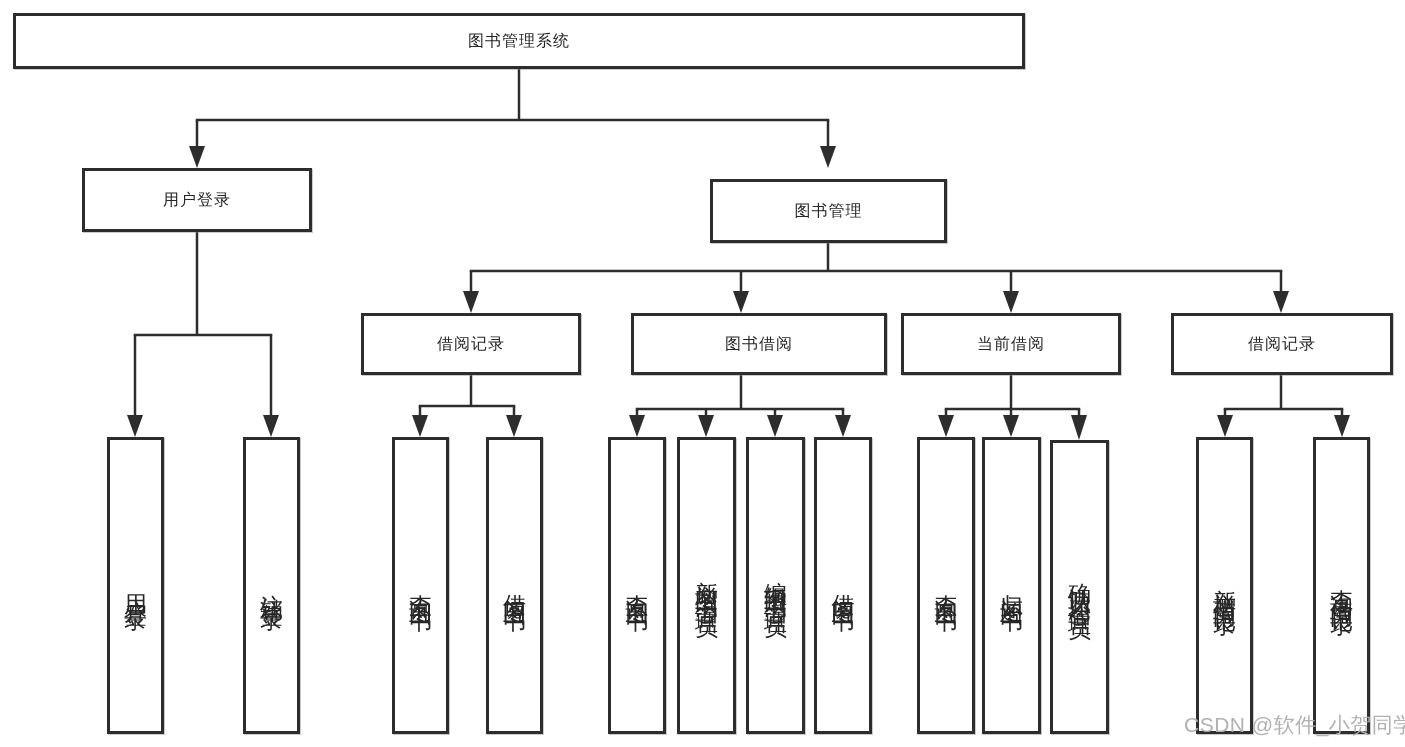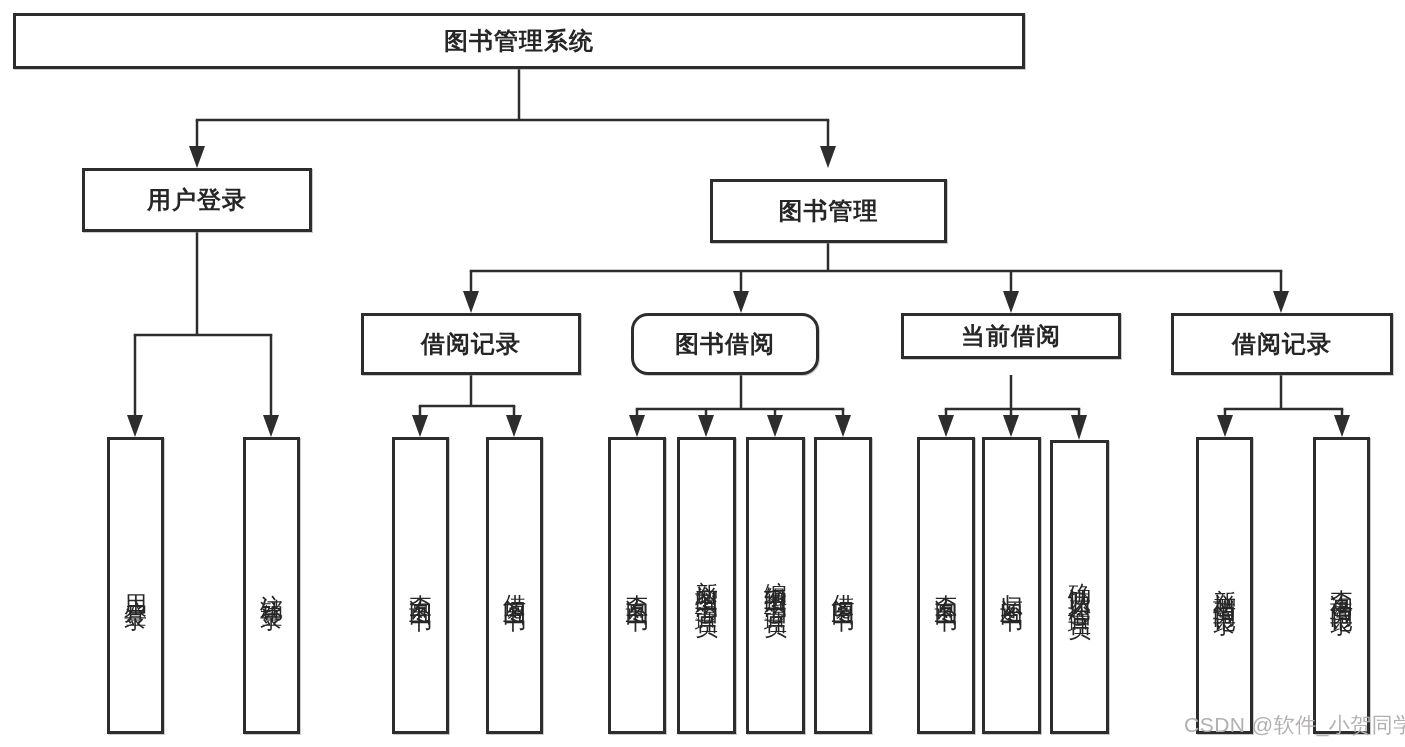--- a/index.html
+++ b/index.html
@@ -26,22 +26,22 @@
     box-sizing: border-box;
     background: #ffffff;
     border: 3px solid #2d2d2d;
     box-shadow: 1px 1px 0 0 rgba(140,140,140,0.45);
     display: flex;
     align-items: center;
     justify-content: center;
     color: #262626;
   }
   .node .node-label {
-    font-size: 24px;
-    font-weight: 700;
+    font-size: 16px;
+    font-weight: 400;
     letter-spacing: 1px;
     white-space: nowrap;
   }
   .leaf .node-label {
     writing-mode: vertical-rl;
     text-orientation: mixed;
     font-size: 23px;
     font-weight: 500;
     letter-spacing: 5px;
     line-height: 1;
@@ -132,24 +132,24 @@
   <div class="node" style="left:82px; top:168px; width:230px; height:64px;">
     <span class="node-label">用户登录</span>
   </div>
   <div class="node" style="left:710px; top:168px; width:237px; height:64px;margin-top:11px;">
     <span class="node-label">图书管理</span>
   </div>
 
   <div class="node" style="left:361px; top:313px; width:220px; height:62px;">
     <span class="node-label">借阅记录</span>
   </div>
-  <div class="node" style="left:631px; top:313px; width:188px; height:62px;border-radius:17px;">
+  <div class="node" style="left:631px; top:313px; width:256px; height:62px;">
     <span class="node-label">图书借阅</span>
   </div>
-  <div class="node" style="left:901px; top:313px; width:220px; height:46px;">
+  <div class="node" style="left:901px; top:313px; width:220px; height:62px;">
     <span class="node-label">当前借阅</span>
   </div>
   <div class="node" style="left:1171px; top:313px; width:222px; height:62px;justify-content:center;">
     <span class="node-label">借阅记录</span>
   </div>
 
   <div class="node leaf" style="left:107px; top:437px; width:57px; height:297px;">
     <span class="node-label">用户登录</span>
   </div>
   <div class="node leaf" style="left:243px; top:437px; width:57px; height:297px;">

